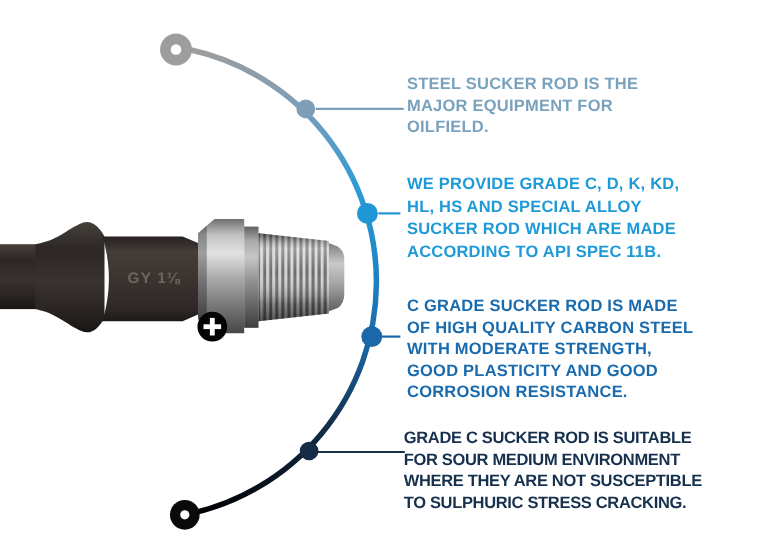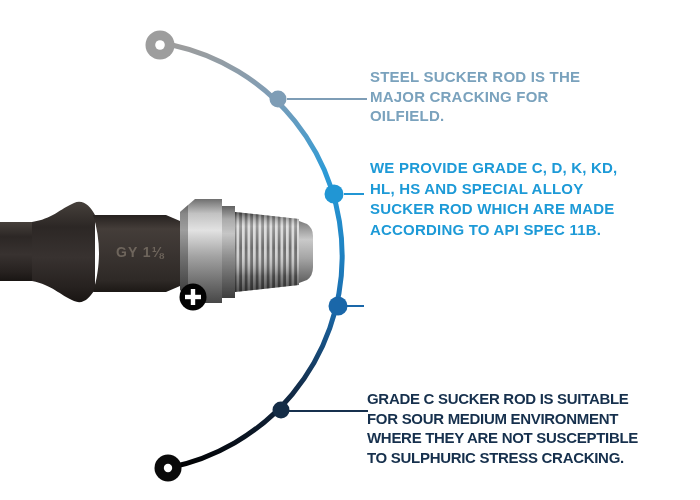--- a/index.html
+++ b/index.html
@@ -126,23 +126,28 @@
 
       <g>
         <circle cx="193" cy="297" r="13.5" fill="#030303"></circle>
         <line x1="185" y1="297" x2="201" y2="297" stroke="#ffffff" stroke-width="4.4"></line>
         <line x1="193" y1="289" x2="193" y2="305" stroke="#ffffff" stroke-width="4.4"></line>
       </g>
     </g>
   </svg>
 
   <div class="annotation a1" style="color: rgb(122, 162, 189);">STEEL SUCKER ROD IS THE
-MAJOR CRACKING FOR
+MAJOR EQUIPMENT FOR
 OILFIELD.</div>
   <div class="annotation a2" style="color: rgb(29, 154, 215);">WE PROVIDE GRADE C, D, K, KD,
 HL, HS AND SPECIAL ALLOY
 SUCKER ROD WHICH ARE MADE
 ACCORDING TO API SPEC 11B.</div>
+  <div class="annotation a3" style="color: rgb(26, 107, 173);">C GRADE SUCKER ROD IS MADE
+OF HIGH QUALITY CARBON STEEL
+WITH MODERATE STRENGTH,
+GOOD PLASTICITY AND GOOD
+CORROSION RESISTANCE.</div>
   <div class="annotation a4" style="color: rgb(22, 48, 77);">GRADE C SUCKER ROD IS SUITABLE
 FOR SOUR MEDIUM ENVIRONMENT
 WHERE THEY ARE NOT SUSCEPTIBLE
 TO SULPHURIC STRESS CRACKING.</div>
 </div>
 
 </body></html>

